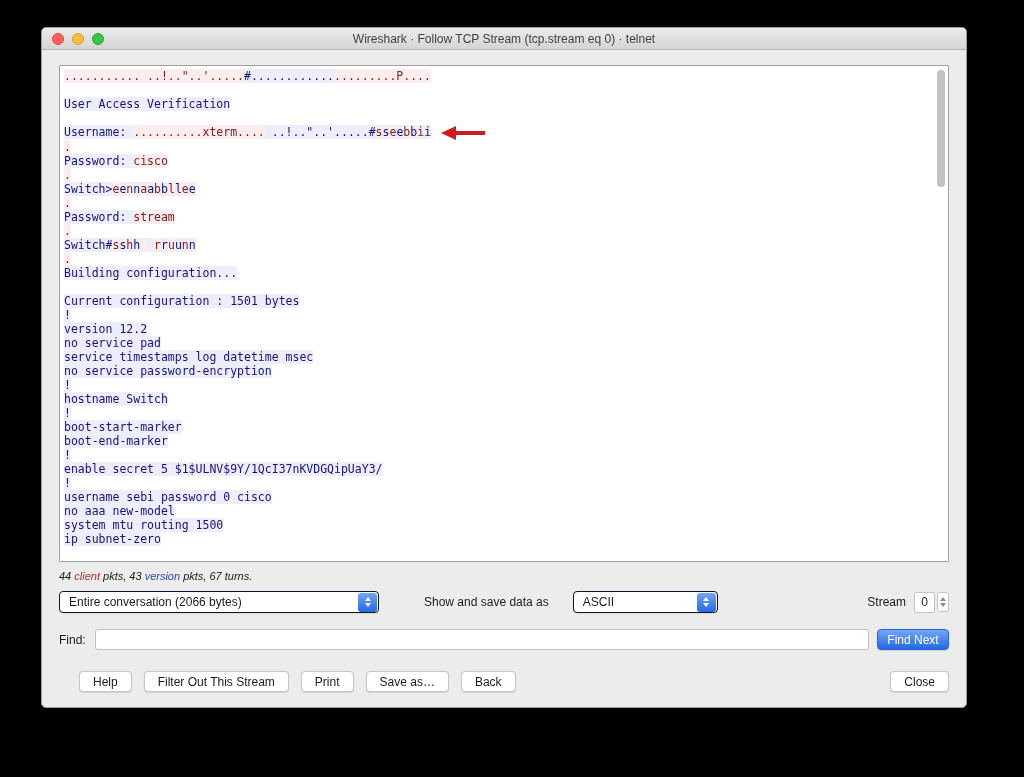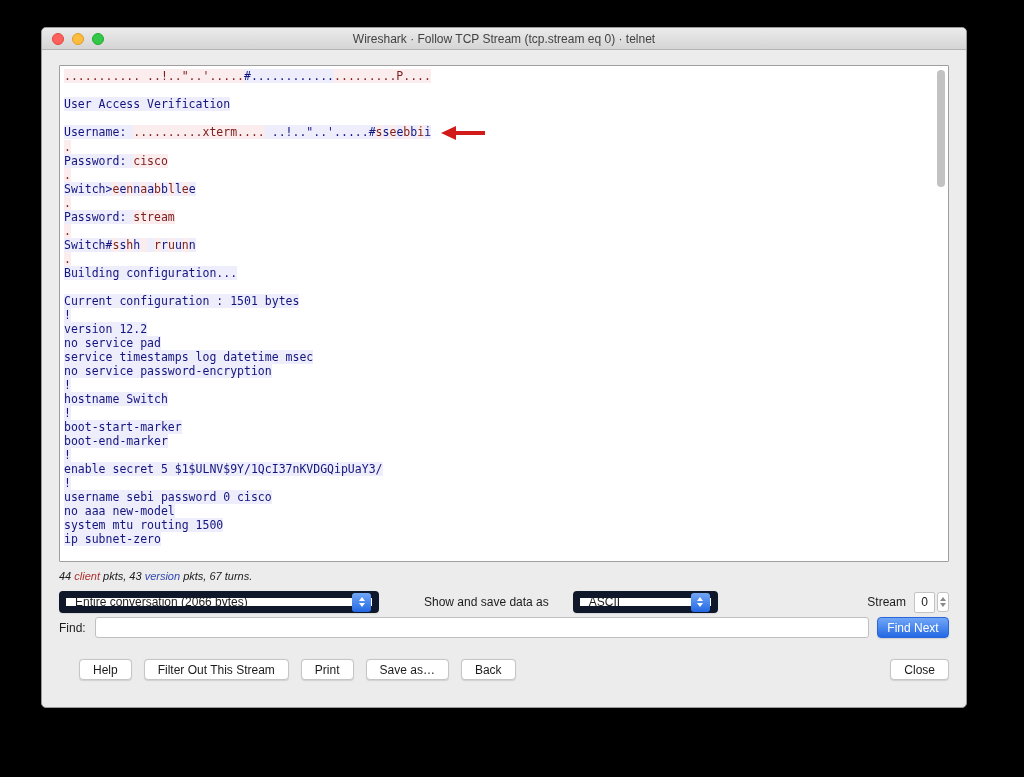--- a/index.html
+++ b/index.html
@@ -57,21 +57,21 @@
     border-right:15px solid var(--annotation); }
   .arrow .tail { position:absolute; left:13px; top:5px; width:31px; height:4px;
     background:var(--annotation); }
 
   .hint { margin-top:8px; font-size:11px; font-style:italic; color:#1a1a1a; }
   .hint .client { color:#b03030; }
   .hint .server { color:#3048b0; }
 
   .controls-row { margin-top:9px; display:flex; align-items:center; }
   .popup {
-    height:22px; background:#fff; border:7px solid #0f172a; border-radius:4px;
+    height:22px; background:#fff; border:1px solid #0f172a; border-radius:4px;
     display:flex; align-items:center; padding-left:9px;
     box-shadow:0 .5px 1px rgba(0,0,0,.08);
   }
   .popup-label { font-size:12px; color:#1b1b1b; }
   .popup.conv { width:320px; }
   .popup.fmt  { width:145px; }
   .pstep {
     margin-left:auto; margin-right:1px; width:19px; height:19px; border-radius:3px;
     background:linear-gradient(var(--accent-top),var(--accent-bottom));
     display:flex; flex-direction:column; align-items:center; justify-content:center; gap:2px;
@@ -89,21 +89,21 @@
     display:flex; align-items:center; justify-content:center;
   }
   .spin-stepper {
     width:12px; height:20px; margin-left:2px; background:#fff;
     border:1px solid #c3c3c3; border-radius:3px;
     display:flex; flex-direction:column; align-items:center; justify-content:center; gap:2px;
   }
   .spin-stepper .tri-up   { border-bottom-color:#8a8a8a; border-left-width:3px; border-right-width:3px; }
   .spin-stepper .tri-down { border-top-color:#8a8a8a; border-left-width:3px; border-right-width:3px; }
 
-  .find-row { margin-top:4px; display:flex; align-items:center; }
+  .find-row { margin-top:16px; display:flex; align-items:center; }
   .find-label { font-size:12px; color:#1b1b1b; margin-right:9px; }
   .find-input {
     flex:1; height:21px; border:1px solid #c0c0c0; border-radius:3px;
     background:#fff; font-size:12px; padding:0 6px; outline:none;
     font-family:"Liberation Sans", sans-serif;
   }
   .btn {
     height:21px; padding:0 13px; font-size:12px; color:#1b1b1b;
     background:#fff; border:1px solid #c6c6c6; border-radius:4px;
     box-shadow:0 .5px 1px rgba(0,0,0,.12); cursor:default;

